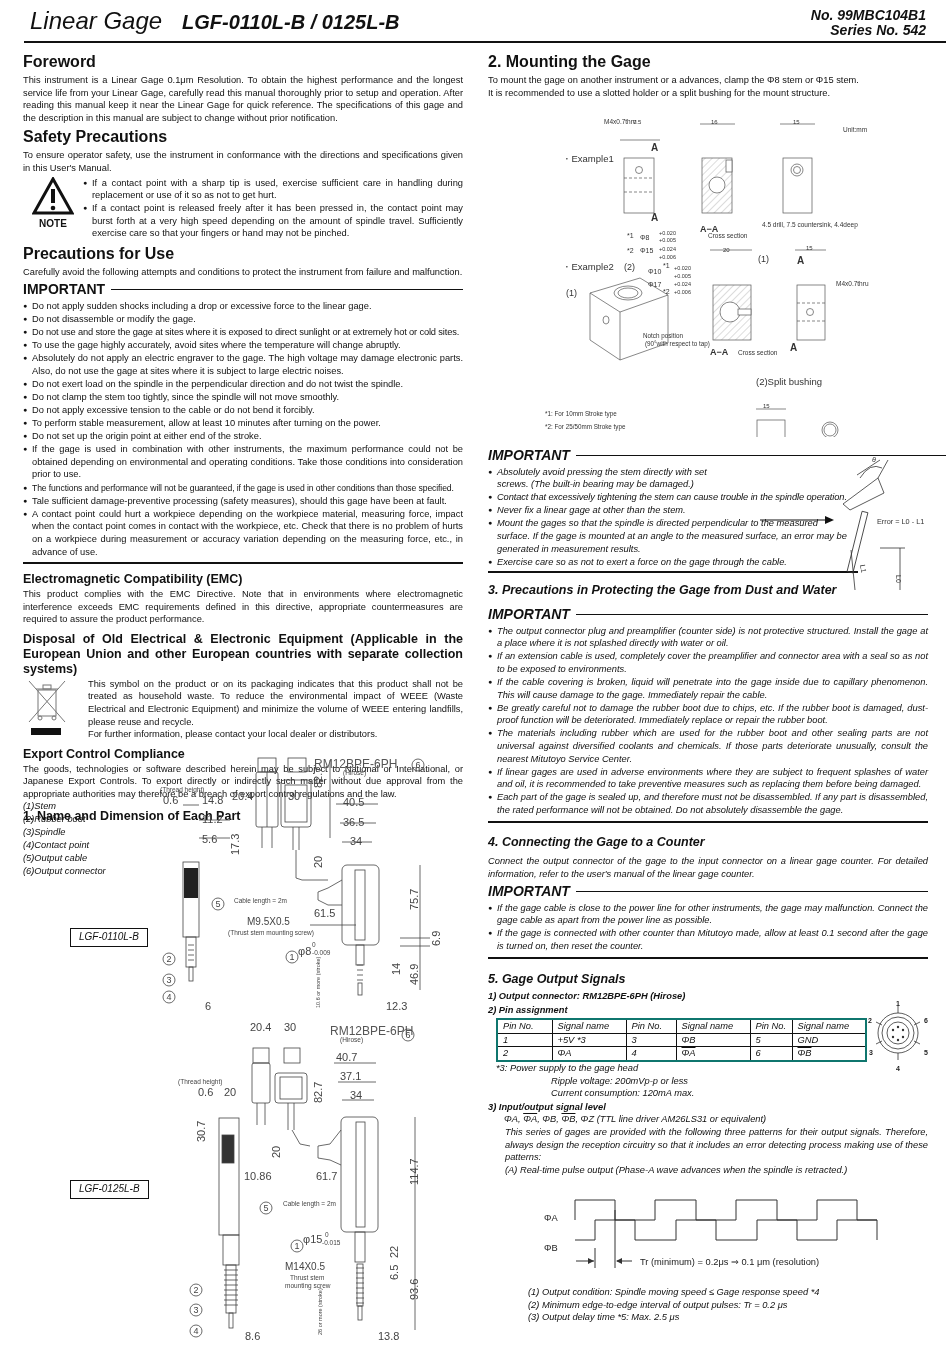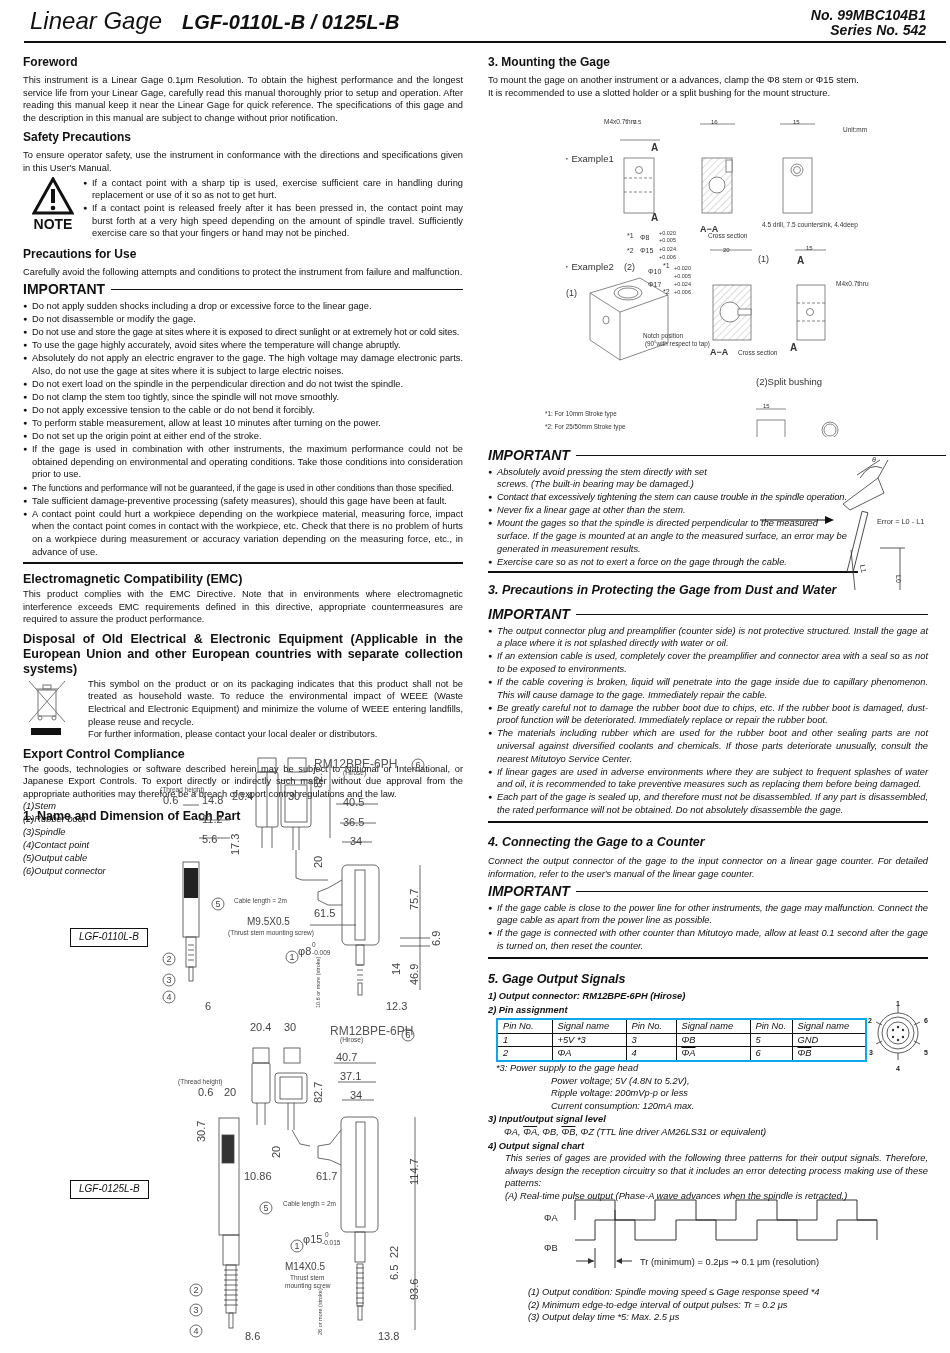--- a/index.html
+++ b/index.html
@@ -5,43 +5,43 @@
   * { box-sizing: border-box; margin: 0; padding: 0; }
   body { width: 950px; height: 1353px; background: #fff; color: #111; font-family: "Liberation Sans", sans-serif; font-size: 9.3px; line-height: 12.6px; position: relative; overflow: hidden; }
   .abs { position: absolute; font-style: italic; }
   .doc-title { left: 30px; top: 6px; font-size: 24px; line-height: 30px; }
   .doc-title .model { font-weight: bold; font-size: 20px; margin-left: 20px; }
   .doc-no { right: 24px; top: 8px; text-align: right; font-weight: bold; font-size: 14px; line-height: 14.5px; }
   .rule-top { left: 24px; top: 41px; width: 922px; height: 2px; background: #111; }
   .col { position: absolute; }
   .col-left { left: 23px; top: 55px; width: 440px; }
   .col-right { left: 488px; top: 55px; width: 440px; }
-  h2 { font-size: 12px; font-weight: bold; margin: 0 0 5px 0; line-height: 14px; }
+  h2 { font-size: 16px; font-weight: bold; margin: 0 0 5px 0; line-height: 14px; }
   h2.big { font-size: 12.5px; line-height: 15px; }
   p { text-align: justify; margin-bottom: 5px; }
   .imp-head { font-weight: bold; font-size: 14px; display: flex; align-items: center; margin: 4px 0 4px 0; }
   .imp-head .line { flex: 1; height: 1.5px; background: #111; margin-left: 6px; }
   ul.bul { list-style: none; }
   ul.bul li { position: relative; padding-left: 9px; text-align: justify; margin-bottom: 0.5px; }
   ul.bul li::before { content: "●"; position: absolute; left: 0; top: 0; font-size: 7px; }
   .sep { height: 2px; background: #111; margin: 4px 0 8px 0; }
   .note-block { display: flex; margin-bottom: 6px; }
   .note-icon { width: 60px; text-align: center; flex-shrink: 0; }
-  .note-icon .lbl { font-weight: bold; font-size: 14px; }
+  .note-icon .lbl { font-weight: bold; font-size: 10px; }
   .weee { display: flex; margin-bottom: 6px; }
   .weee-icon { width: 65px; flex-shrink: 0; padding-left: 4px; }
   .weee-text p { margin-bottom: 0; }
   .parts-list { left: 23px; top: 800px; }
   .parts-list div { line-height: 13px; }
   .model-box { border: 1px solid #111; padding: 2px 8px; font-size: 10px; background: #fff; }
   .svgbox { position: absolute; }
   svg text { font-family: "Liberation Sans", sans-serif; }
   table.pins { border-collapse: collapse; margin-left: 8px; margin-top: 2px; }
   table.pins td { border: 1px solid #111; padding: 0 5px; font-size: 9.3px; height: 13px; }
-  table.pins { border: 2px solid #0ea5e9; }
+  table.pins { border: 2px solid #0f766e; }
   .sub { font-weight: bold; margin-top: 1px; }
   .indent1 { padding-left: 12px; }
   .indent2 { padding-left: 63px; }
   .indent-p { padding-left: 12px; }
   .ovl { text-decoration: overline; }
 </style>
 </head>
 <body>
 
 <div class="abs doc-title">
@@ -303,21 +303,21 @@
     <text x="408" y="1038">6</text>
       <text x="266" y="1211">5</text>
       <text x="297" y="1249">1</text>
       <text x="196" y="1293">2</text>
       <text x="196" y="1313">3</text>
       <text x="196" y="1334">4</text>
   </g>
 </svg>
 
 <div class="col col-right">
-  <h2>3. Mounting the Gage</h2>
+  <h2>2. Mounting the Gage</h2>
   <div>To mount the gage on another instrument or a advances, clamp the Φ8 stem or Φ15 stem.</div>
   <div>It is recommended to use a slotted holder or a split bushing for the mount structure.</div>
 </div>
 
 <svg class="svgbox" style="left:540px;top:112px" width="360" height="325" viewBox="540 112 360 325">
   <g stroke="#555" stroke-width="0.7" fill="none">
 
     <rect x="624" y="158" width="30" height="55"></rect>
     <circle cx="639" cy="170" r="3.5"></circle>
     <line x1="624" y1="178" x2="654" y2="178" stroke-dasharray="3,2"></line>
@@ -508,28 +508,26 @@
       <td>2</td>
       <td>ΦA</td>
       <td>4</td>
       <td class="ovl">ΦA</td>
       <td>6</td>
       <td class="ovl">ΦB</td>
     </tr>
   </tbody>
     </table>
   <div class="indent1" style="padding-left:8px">*3: Power supply to the gage head</div>
-  <div class="indent2">Power voltage; 5V (4.8N to 5.2V),</div>
   <div class="indent2">Ripple voltage: 200mVp-p or less</div>
   <div class="indent2">Current consumption: 120mA max.</div>
   <div class="sub">3) Input/output signal level</div>
   <div class="indent1" style="padding-left:16px">
     <span>ΦA, </span><span class="ovl">ΦA</span><span>, ΦB, </span><span class="ovl">ΦB</span><span>, ΦZ (TTL line driver AM26LS31 or equivalent)</span>
   </div>
-  <div class="sub">4) Output signal chart</div>
   <p class="indent-p" style="margin-bottom:0;padding-left:17px">This series of gages are provided with the following three patterns for their output signals. Therefore, always design the reception circuitry so that it includes an error detecting process making use of these patterns:</p>
   <div style="padding-left:17px">(A) Real-time pulse output (Phase-A wave advances when the spindle is retracted.)</div>
 </div>
 
 <svg class="svgbox" style="left:862px;top:1000px" width="85" height="75" viewBox="862 1000 85 75">
   <g stroke="#333" fill="none" stroke-width="0.8">
     <circle cx="898" cy="1033" r="20"></circle>
       <circle cx="898" cy="1033" r="16"></circle>
       <circle cx="898" cy="1033" r="11"></circle>
     <line x1="898" y1="1006" x2="898" y2="1013"></line>

